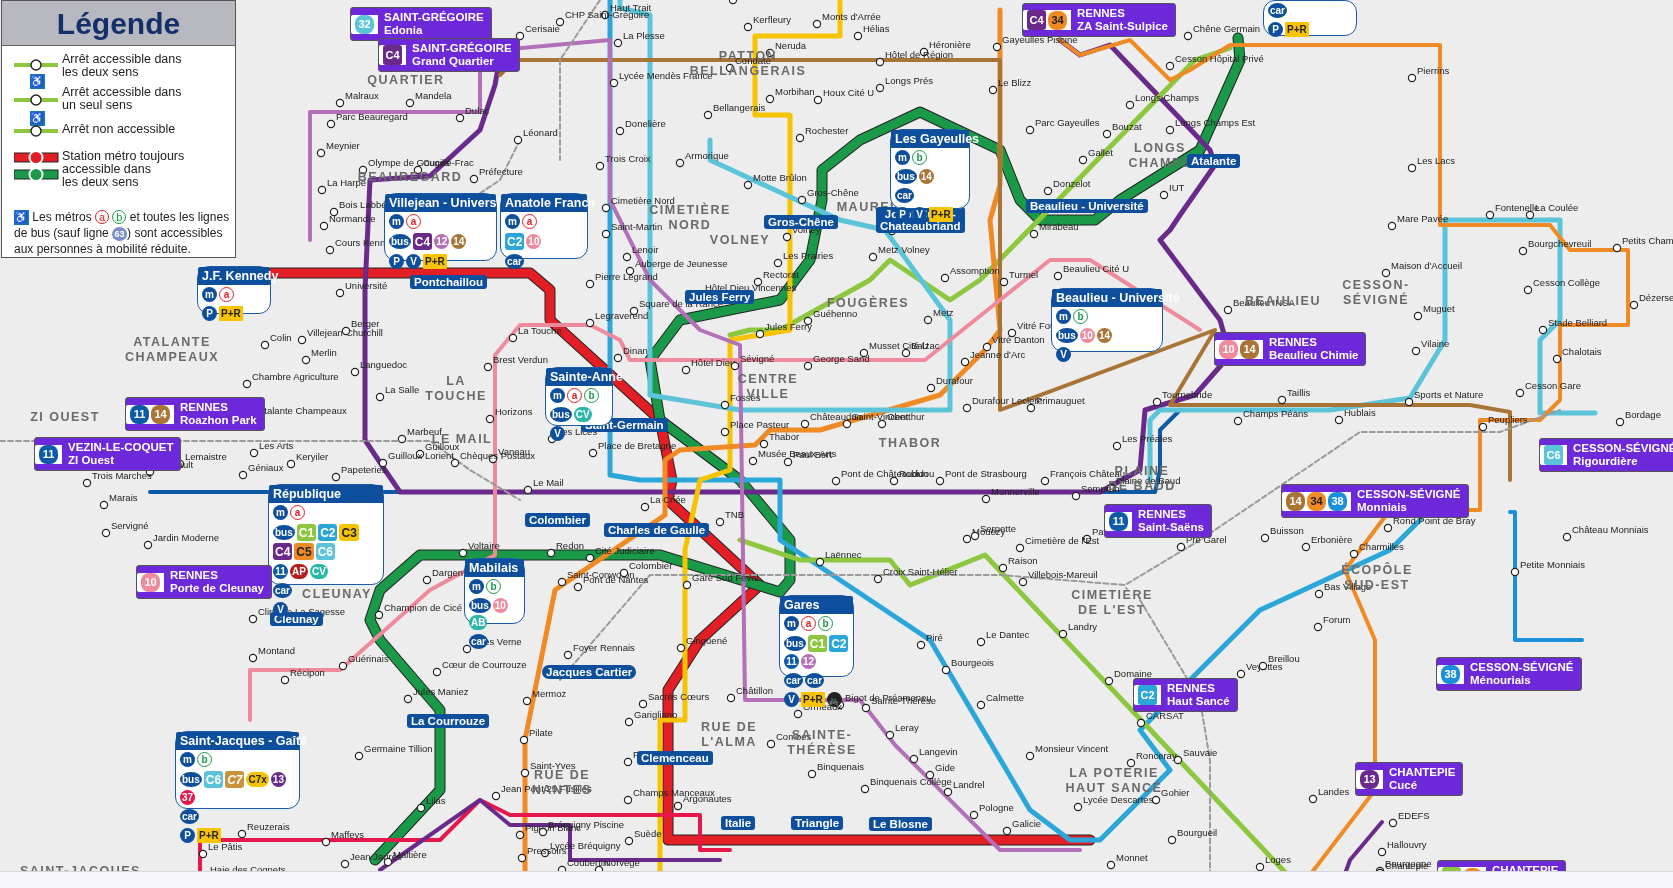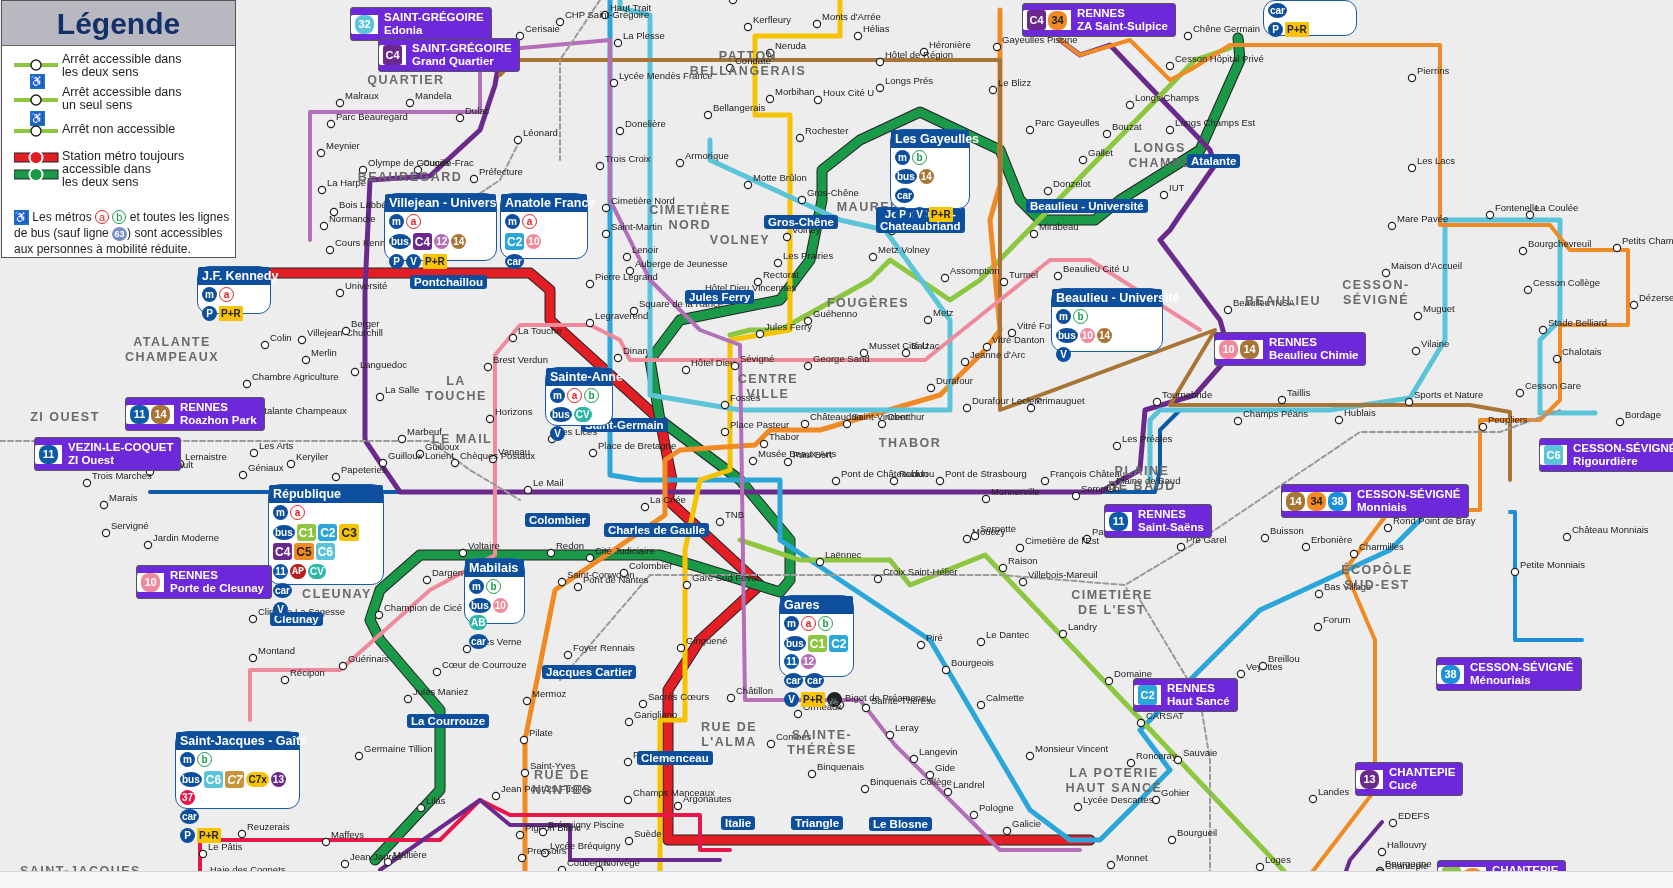--- a/index.html
+++ b/index.html
@@ -1129,21 +1129,21 @@
 THÉRÈSE</div>
     <div class="district" style="left: 502px; top: 768px; width: 120px;">RUE DE
 NANTES</div>
     <div class="district" style="left: 1054px; top: 766px; width: 120px;">LA POTERIE
 HAUT SANCÉ</div>
     <div class="district" style="left: 20px; top: 864px; width: 120px;">SAINT-JACQUES</div>
     <div class="mlabel" style="left: 410px; top: 275px; white-space: pre; text-align: center;">Pontchaillou</div>
     <div class="mlabel" style="left: 581px; top: 418px; white-space: pre; text-align: center;">Saint-Germain</div>
     <div class="mlabel" style="left: 525px; top: 513px; white-space: pre; text-align: center;">Colombier</div>
     <div class="mlabel" style="left: 604px; top: 523px; white-space: pre; text-align: center;">Charles de Gaulle</div>
-    <div class="mlabel" style="left: 542px; top: 665px; white-space: pre; text-align: left;">Jacques Cartier</div>
+    <div class="mlabel" style="left: 542px; top: 665px; white-space: pre; text-align: left; border-radius: 7px;">Jacques Cartier</div>
     <div class="mlabel" style="left: 637px; top: 751px; white-space: pre; text-align: center;">Clemenceau</div>
     <div class="mlabel" style="left: 721px; top: 816px; white-space: pre; text-align: center;">Italie</div>
     <div class="mlabel" style="left: 791px; top: 816px; white-space: pre; text-align: center;">Triangle</div>
     <div class="mlabel" style="left: 869px; top: 817px; white-space: pre; text-align: center;">Le Blosne</div>
     <div class="mlabel" style="left: 764px; top: 215px; white-space: pre; text-align: center;">Gros-Chêne</div>
     <div class="mlabel" style="left: 685px; top: 290px; white-space: pre; text-align: center;">Jules Ferry</div>
     <div class="mlabel" style="left: 876px; top: 207px; white-space: pre; text-align: center;">Joliot-Curie -
 Chateaubriand</div>
     <div class="mlabel" style="left: 1026px; top: 199px; white-space: pre; text-align: center;">Beaulieu - Université</div>
     <div class="mlabel" style="left: 1187px; top: 154px; white-space: pre; text-align: center;">Atalante</div>
@@ -1251,21 +1251,21 @@
         <span class="chip m">bus</span>
         <span class="chip sq" style="background: rgb(141, 198, 63);">C1</span>
         <span class="chip sq" style="background: rgb(42, 166, 217);">C2</span>
         <span class="chip sq" style="background: rgb(246, 195, 0); color: rgb(34, 34, 34);">C3</span>
         <span class="chip sq" style="background: rgb(106, 42, 140);">C4</span>
         <span class="chip sq" style="background: rgb(240, 138, 36); color: rgb(34, 34, 34);">C5</span>
         <span class="chip sq" style="background: rgb(92, 196, 216);">C6</span>
       </div>
       <div class="hub-row">
         <span class="chip" style="background: rgb(13, 90, 166);">11</span>
-        <span class="chip" style="background: #b91c1c; font-family: Liberation Mono, monospace;">AP</span>
+        <span class="chip" style="background: #b91c1c;">AP</span>
         <span class="chip" style="background: rgb(43, 183, 168);">CV</span>
       </div>
       <div class="hub-row">
         <span class="chip m">car</span>
       </div>
       <div class="hub-row">
         <span class="chip m">V</span>
       </div>
     </div>
     <div class="hub" style="left: 464px; top: 558px; width: 61px; height: 66px;">

